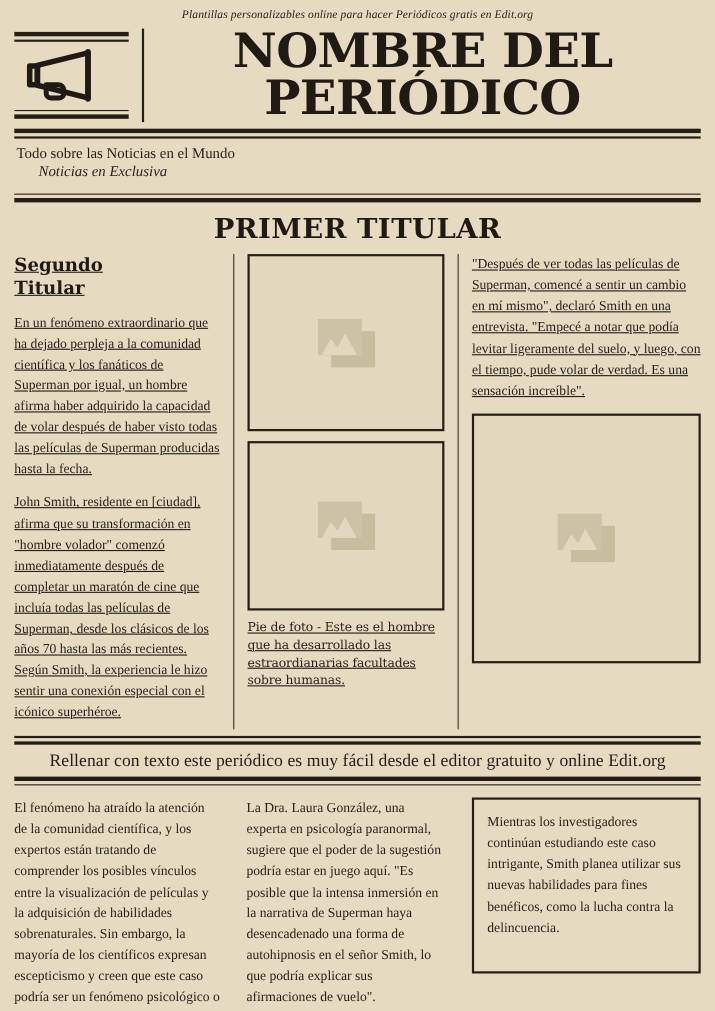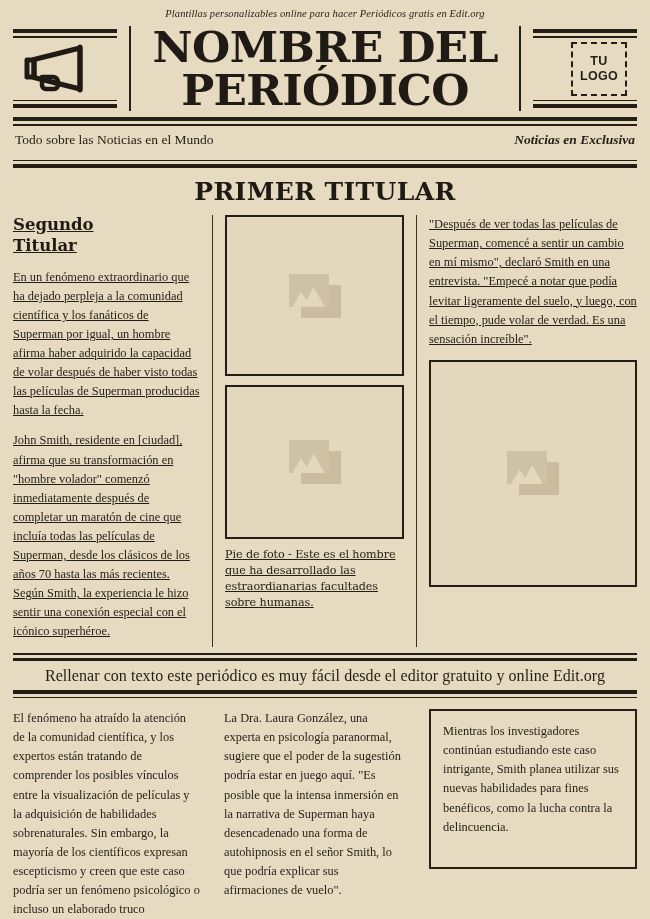--- a/index.html
+++ b/index.html
@@ -113,26 +113,27 @@
   .dbl-rule { margin-top: 6px; }
   .dbl-rule .thick { height: 4px; background: #241e17; }
   .dbl-rule .thin { height: 1.5px; background: #241e17; margin-top: 3px; }
   .dbl-rule.flip .thick { height: 1.5px; }
   .dbl-rule.flip .thin { height: 4px; }
 
   
   .tagline {
     display: flex;
     justify-content: space-between;
-    align-items: center;
+    align-items: flex-start;
     padding: 6px 2px 6px;
     font-size: 13.5px;
+    flex-direction: column;
   }
   .tagline .left { font-family: "Liberation Serif", serif; }
-  .tagline .right { font-style: italic; font-weight: bold; }
+  .tagline .right { font-style: italic; font-weight: normal; margin-left: 20px; }
 
   
   .headline {
     text-align: center;
     font-family: "DejaVu Serif", serif;
     font-weight: bold;
     font-size: 25px;
     letter-spacing: .4px;
     padding: 9px 0 9px;
     color: #201a14;
@@ -260,36 +261,20 @@
         <div class="r1"></div>
           <div class="r2"></div>
       </div>
     </div>
 
     <div class="mh-title">
       <div class="line">NOMBRE DEL</div>
       <div class="line">PERIÓDICO</div>
     </div>
 
-    <div class="mh-side right">
-      <div class="rule-stack">
-        <div class="r1"></div>
-          <div class="r2"></div>
-      </div>
-      <div class="logo-wrap">
-        <div class="logo-box">
-          <span>TU</span>
-          <span>LOGO</span>
-        </div>
-      </div>
-      <div class="rule-stack bottom">
-        <div class="r1"></div>
-          <div class="r2"></div>
-      </div>
-    </div>
 
   </div>
 
   <div class="dbl-rule">
     <div class="thick"></div>
       <div class="thin"></div>
   </div>
 
   <div class="tagline">
     <div class="left">Todo sobre las Noticias en el Mundo</div>

